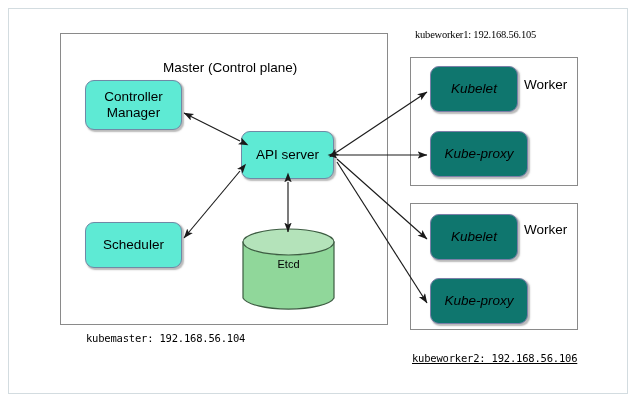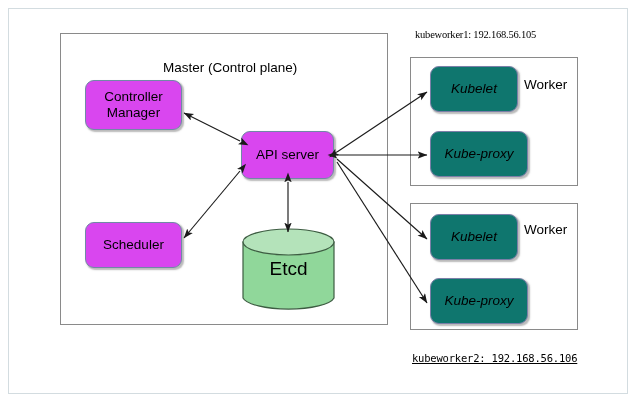--- a/index.html
+++ b/index.html
@@ -38,21 +38,21 @@
     display: flex;
     align-items: center;
     justify-content: center;
     text-align: center;
     font-size: 13.5px;
     color: #000000;
     line-height: 1.18;
     box-shadow: 1.5px 1.5px 1.5px rgba(130,130,130,0.55);
   }
   .node.master-node {
-    background: #d946ef;
+    background: #5eead4;
     border-color: #7089a6;
     text-align: right;
   }
   .node.worker-node {
     background: #0f766e;
     border-color: #7b7fa8;
     font-style: italic;
   }
   .plain-label {
     position: absolute;
@@ -74,21 +74,21 @@
     top: 228px;
     width: 93px;
     height: 84px;
   }
   #etcd-label {
     position: absolute;
     left: 242px;
     top: 258px;
     width: 93px;
     text-align: center;
-    font-size: 19px;
+    font-size: 11px;
     color: #000000;
   }
   svg.edges {
     position: absolute;
     left: 0;
     top: 0;
     width: 639px;
     height: 406px;
     pointer-events: none;
   }
@@ -116,20 +116,21 @@
   <div class="node master-node" style="left:241px; top:131px; width:93px; height:48px;">
     <span>API server</span>
   </div>
 
   <svg id="etcd-cyl" viewBox="0 0 93 84">
     <path d="M1,14 L1,70 A46,13 0 0 0 92,70 L92,14 Z" fill="#90d79a" stroke="#3d5c42" stroke-width="1.2"></path>
     <ellipse cx="46.5" cy="14" rx="45.5" ry="13" fill="#b4e3ba" stroke="#3d5c42" stroke-width="1.2"></ellipse>
   </svg>
   <div id="etcd-label">Etcd</div>
 
+  <div class="ip-label" style="left:86px; top:332px;">kubemaster: 192.168.56.104</div>
 
   <div class="ip-label" style="left:415px; top:29px;font-family:Liberation Serif, serif;">kubeworker1: 192.168.56.105</div>
 
   <div class="group-box" style="left:410px; top:57px; width:168px; height:129px;"></div>
 
   <div class="plain-label" style="left:524px; top:77px;">Worker</div>
 
   <div class="node worker-node" style="left:430px; top:66px; width:88px; height:46px;">
     <span>Kubelet</span>
   </div>

